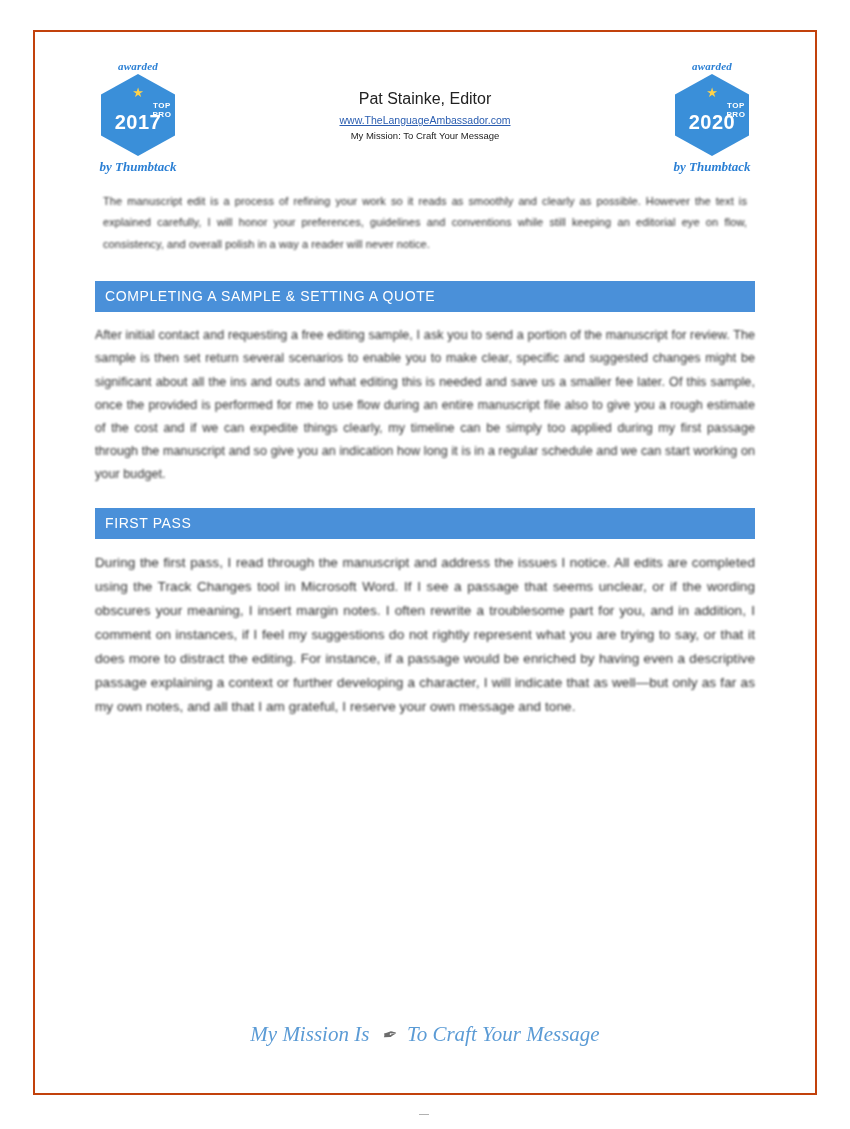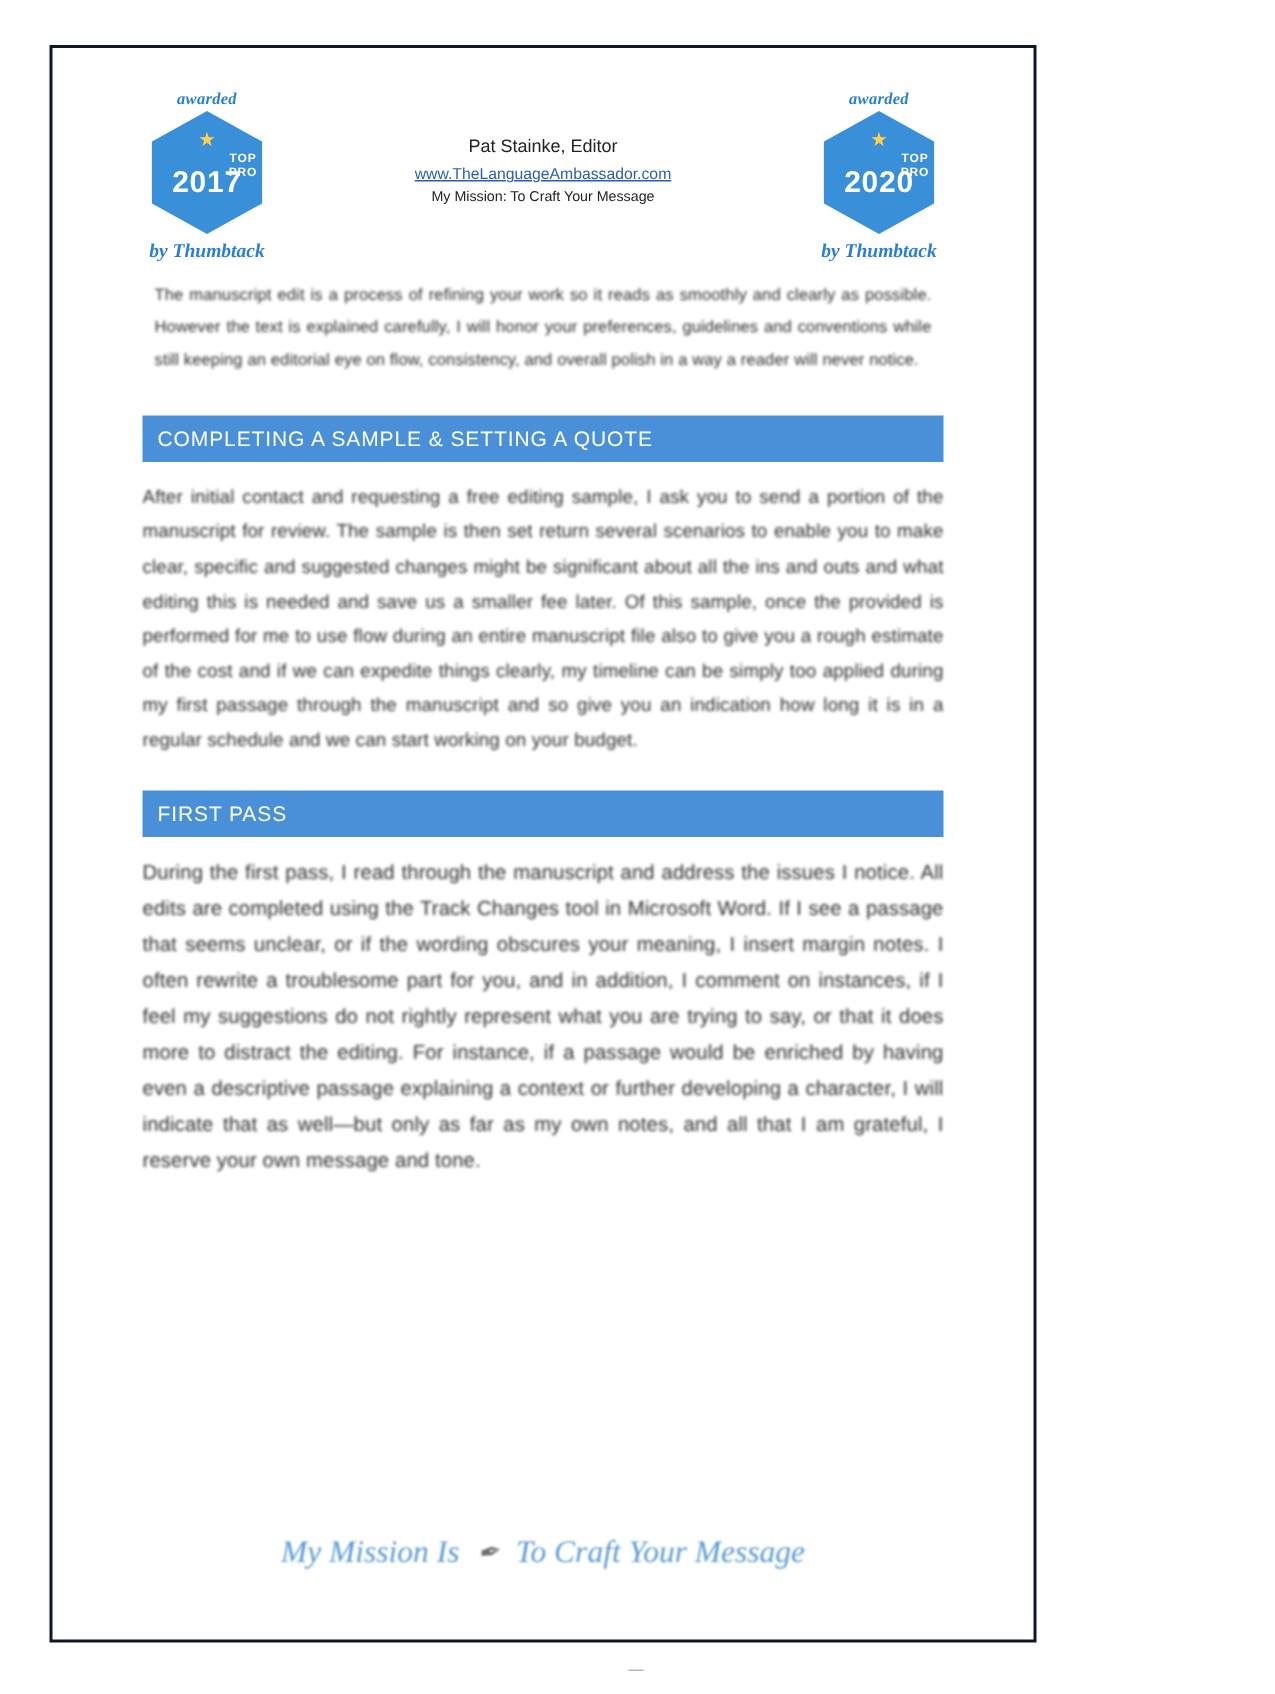--- a/index.html
+++ b/index.html
@@ -13,24 +13,24 @@
     font-family: "Liberation Sans", sans-serif;
     position: relative;
     overflow: hidden;
   }
 
   
   .page {
     position: absolute;
     left: 33px;
     top: 30px;
-    width: 658px;
+    width: 784px;
     height: 1065px;
     background: #ffffff;
-    border: 2px solid #0f172a;
+    border: 2px solid #c2410c;
     box-sizing: border-box;
   }
 
   .page-inner {
     position: absolute;
     left: 0; top: 0; right: 0; bottom: 0;
     padding: 22px 60px 0 60px;
     box-sizing: border-box;
   }
 
@@ -100,21 +100,21 @@
     text-align: center;
     margin-top: 36px;
   }
   .doc-title {
     font-size: 25px;
     font-weight: bold;
     color: #1a1a1a;
     letter-spacing: .2px;
   }
   .doc-author {
-    font-size: 12px;
+    font-size: 16px;
     color: #222222;
     margin-top: 16px;
   }
   .doc-link {
     font-size: 10.5px;
     color: #2a5db0;
     text-decoration: underline;
     margin-top: 6px;
     text-align: center;
   }

